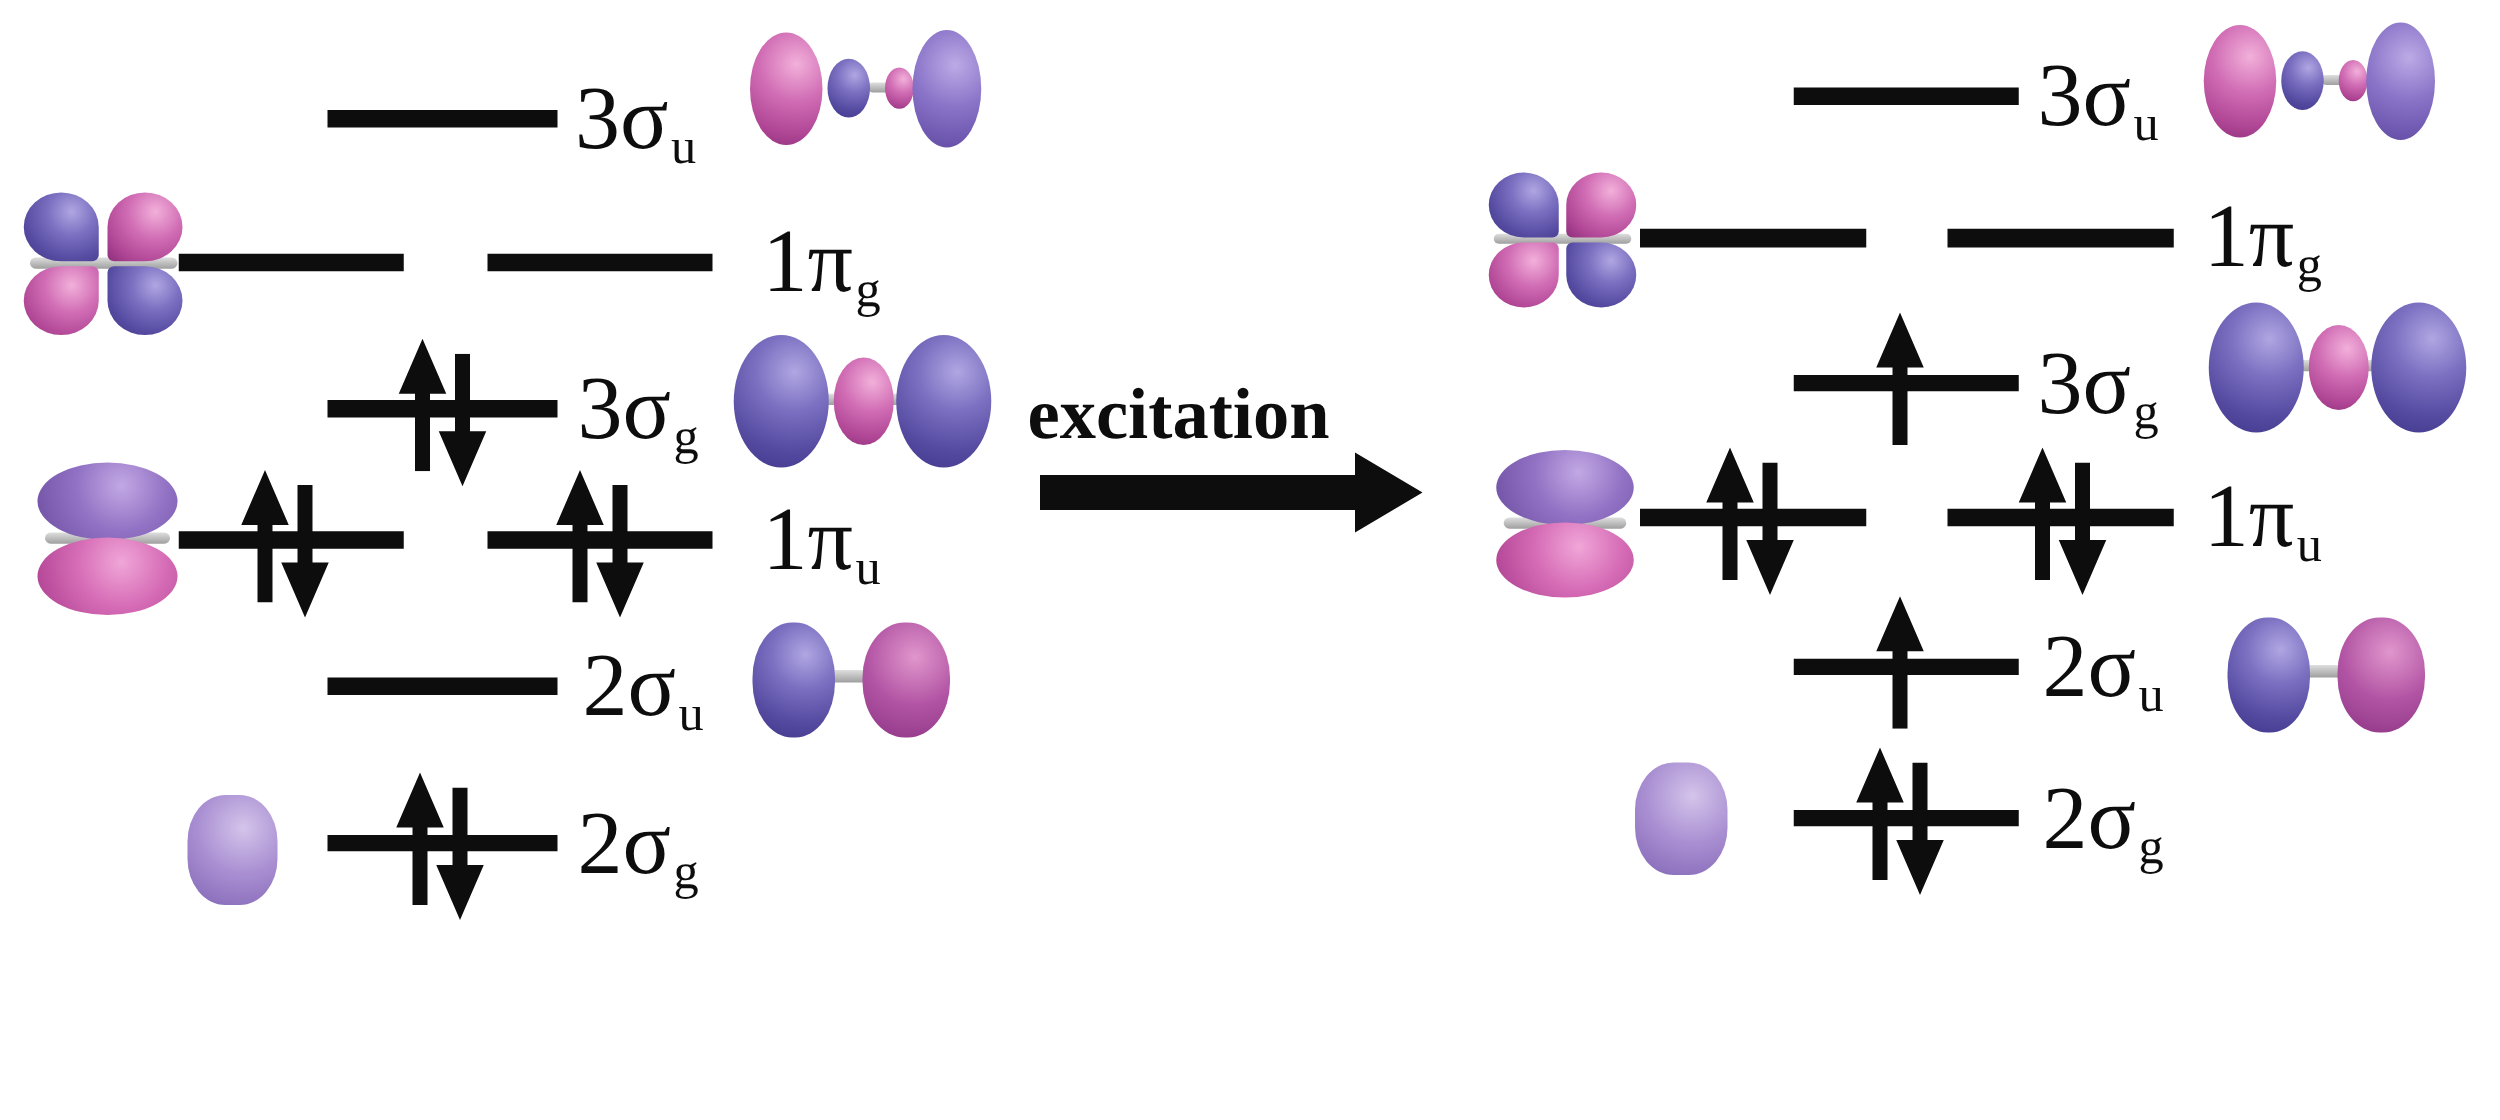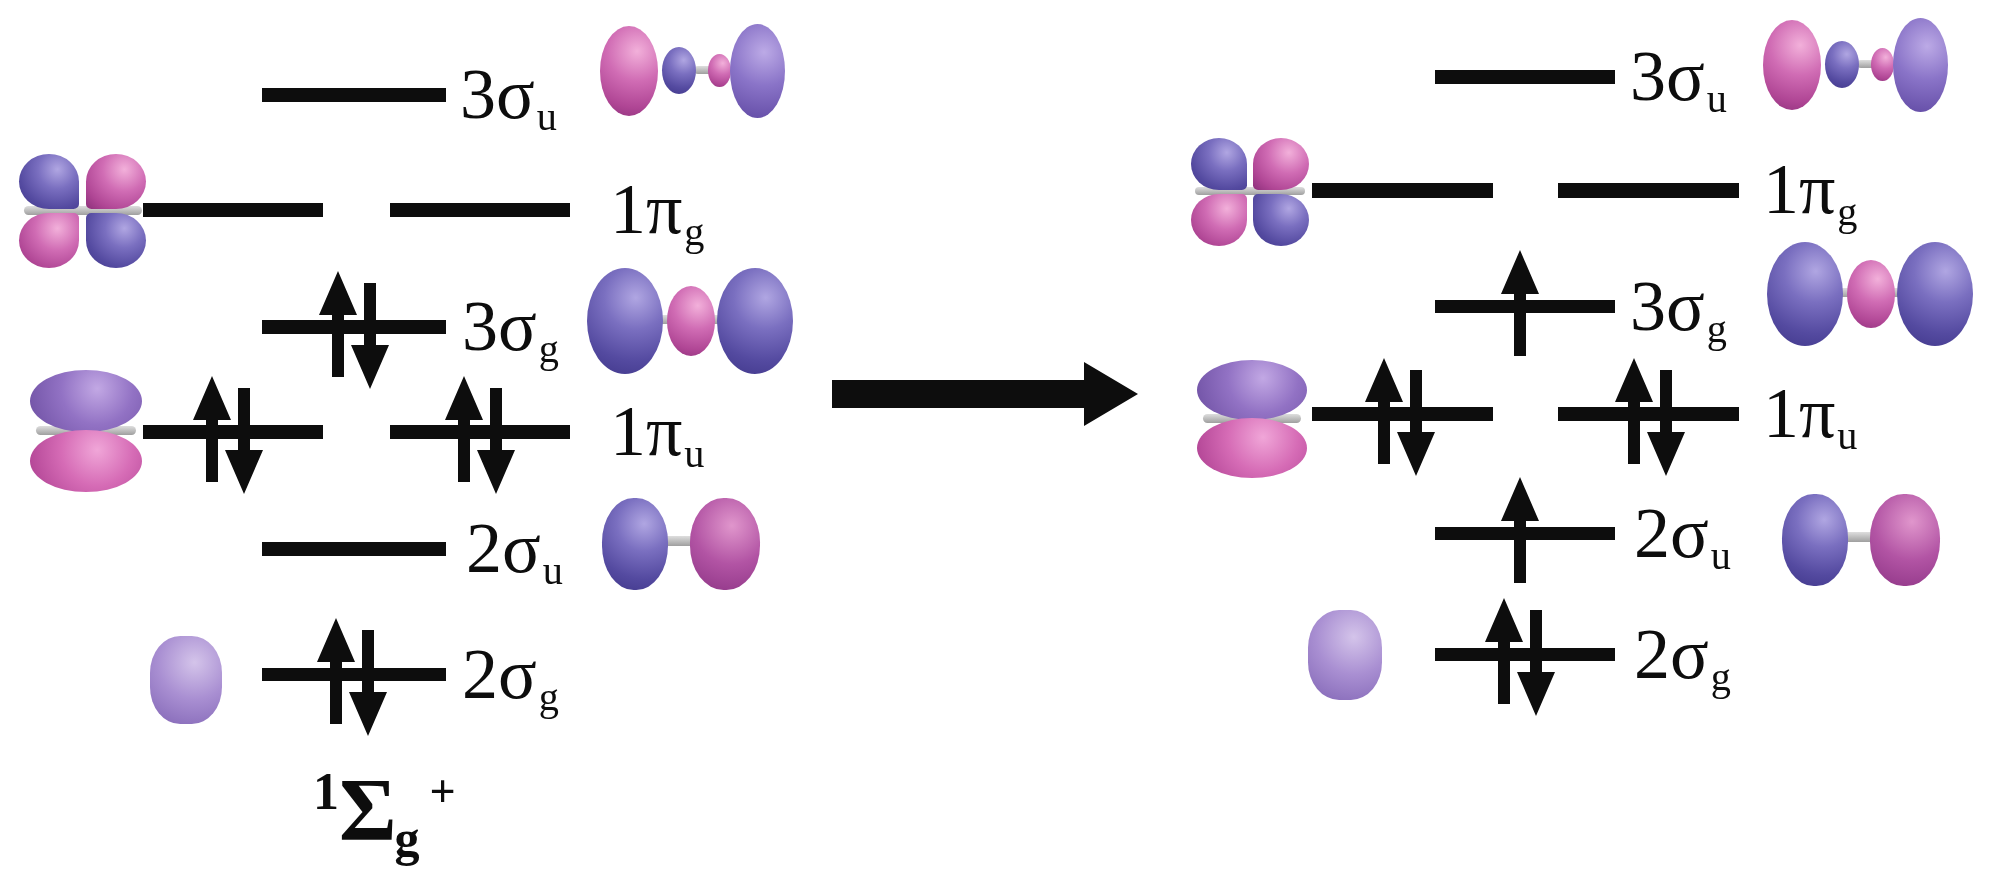--- a/index.html
+++ b/index.html
@@ -78,23 +78,20 @@
       </svg>
     </div>
 
   <div class="olabel" style="left:460px;top:58px;"><span>3σ</span><span class="sub">u</span></div>
   <div class="olabel" style="left:610px;top:173px;"><span>1π</span><span class="sub">g</span></div>
   <div class="olabel" style="left:462px;top:290px;"><span>3σ</span><span class="sub">g</span></div>
   <div class="olabel" style="left:610px;top:395px;"><span>1π</span><span class="sub">u</span></div>
   <div class="olabel" style="left:466px;top:512px;"><span>2σ</span><span class="sub">u</span></div>
   <div class="olabel" style="left:462px;top:638px;"><span>2σ</span><span class="sub">g</span></div>
 
-  <div class="term" style="left:313px;top:766px;">
-    <span class="t-sup">1</span><span class="t-big">Σ</span><span class="t-sub">g</span><span class="t-plus">+</span>
-  </div>
 
   <div class="orb" style="left:18px;top:152px;width:130px;height:118px;">
     <div class="s bond" style="left:6px;top:54px;width:118px;height:9px;"></div>
     <div class="s g-blue" style="left:1px;top:2px;width:60px;height:55px;border-radius:55% 55% 10% 55%;"></div>
     <div class="s g-pink" style="left:68px;top:2px;width:60px;height:55px;border-radius:55% 55% 55% 10%;"></div>
     <div class="s g-pink" style="left:1px;top:61px;width:60px;height:55px;border-radius:55% 10% 55% 55%;"></div>
     <div class="s g-blue" style="left:68px;top:61px;width:60px;height:55px;border-radius:10% 55% 55% 55%;"></div>
   </div>
   <div class="orb" style="left:600px;top:22px;width:185px;height:98px;">
     <div class="s bond" style="left:94px;top:44px;width:18px;height:8px;"></div>
@@ -117,20 +114,21 @@
   </div>
   <div class="orb" style="left:602px;top:496px;width:158px;height:96px;">
     <div class="s bond" style="left:60px;top:40px;width:34px;height:10px;"></div>
     <div class="s g-blue" style="left:0;top:2px;width:66px;height:92px;border-radius:48%;"></div>
     <div class="s g-magenta" style="left:88px;top:2px;width:70px;height:92px;border-radius:48%;"></div>
   </div>
   <div class="orb" style="left:150px;top:636px;width:72px;height:88px;">
     <div class="s g-blob" style="left:0;top:0;width:72px;height:88px;border-radius:42%;"></div>
   </div>
 
+  <div class="excite-label" style="left:822px;top:302px;">excitation</div>
   <svg class="exc-arrow" style="left:832px;top:360px;" width="306" height="68" viewBox="0 0 306 68">
     <rect x="0" y="20" width="254" height="28"></rect>
     <polygon points="252,2 306,34 252,66"></polygon>
   </svg>
 
   <div class="lv" style="left:1435px;top:70px;width:180px;height:14px;"></div>
   <div class="lv" style="left:1312px;top:183px;width:181px;height:15px;"></div>
   <div class="lv" style="left:1558px;top:183px;width:181px;height:15px;"></div>
   <div class="lv" style="left:1435px;top:300px;width:180px;height:13px;"></div>
   <div class="lv" style="left:1312px;top:407px;width:181px;height:14px;"></div>

